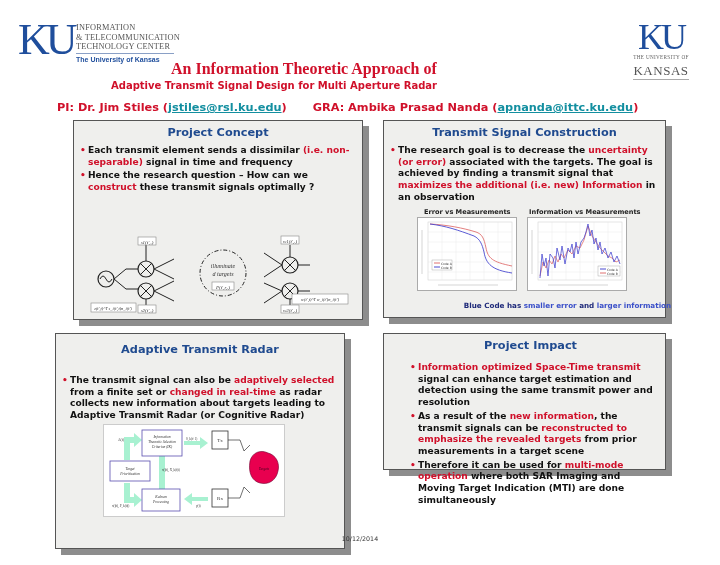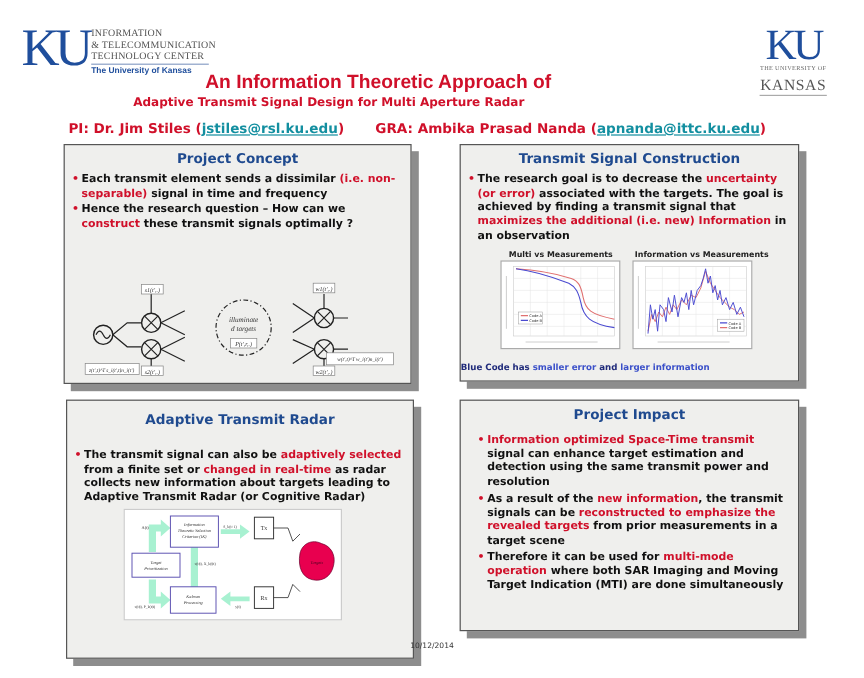--- a/index.html
+++ b/index.html
@@ -13,46 +13,46 @@
   .ku-text { position:absolute; left:58px; top:5px; font-family:"Liberation Serif", "DejaVu Serif", serif; font-size:8.3px; line-height:9.5px; color:#555; letter-spacing:0.2px; }
   .ku-rule { position:absolute; left:58px; top:35px; width:98px; height:1px; background:#8aa0c6; }
   .ku-univ { position:absolute; left:58px; top:38px; font-family:"Liberation Sans", sans-serif; font-weight:bold; font-size:7px; color:#1f4e9c; }
 
   .ku2-logo { left:622px; top:20px; width:78px; height:60px; text-align:center; }
   .ku2-letters { font-family:"Liberation Serif", "DejaVu Serif", serif; font-size:36px; color:#1f4e9c; line-height:34px; letter-spacing:-3px; }
   .ku2-small { font-family:"Liberation Serif", "DejaVu Serif", serif; font-size:5.2px; color:#666; letter-spacing:0.3px; }
   .ku2-big { font-family:"Liberation Serif", "DejaVu Serif", serif; font-size:13px; color:#555; line-height:16px; letter-spacing:0.5px; border-bottom:1px solid #aaa; display:inline-block; }
 
   
-  .title1 { left:0; width:720px; top:60px; text-align:left; padding-left:171px; box-sizing:border-box; font-family:Liberation Sans, sans-serif; font-weight:bold; font-size:16px; color:#d0102a; white-space:nowrap; }
+  .title1 { left:0; width:720px; top:60px; text-align:left; padding-left:171px; box-sizing:border-box; font-family:Liberation Serif, serif; font-weight:bold; font-size:16px; color:#d0102a; white-space:nowrap; }
   .title2 { left:0; top:80px; width:720px; padding-left:111px; box-sizing:border-box; font-family:"DejaVu Sans", sans-serif; font-weight:bold; font-size:10px; color:#d0102a; white-space:nowrap; }
   .authors { left:57px; top:101px; font-family:"DejaVu Sans", sans-serif; font-weight:bold; font-size:11.3px; color:#d0102a; white-space:nowrap; }
   .authors a { color:#138fa0; text-decoration:underline; }
   .authors .gap { display:inline-block; width:26px; }
 
   
   .panel { background:#efefed; border:1px solid #555; box-shadow:6px 6px 0 #8d8d8d; box-sizing:border-box; }
-  .p1 { left:53px; top:120px; width:290px; height:200px; }
+  .p1 { left:73px; top:120px; width:290px; height:200px; }
   .p2 { left:383px; top:120px; width:283px; height:198px; }
   .p3 { left:55px; top:333px; width:290px; height:216px; }
-  .p4 { left:383px; top:333px; width:283px; height:193px; }
+  .p4 { left:383px; top:333px; width:283px; height:137px;padding-left:12px; }
 
   .ptitle { text-align:center; font-family:"DejaVu Sans", sans-serif; font-weight:bold; font-size:11.3px; color:#1f4a8f; margin-top:5px; }
   ul.bul { list-style:none; margin:6px 0 0 0; padding:0 6px 0 14px; }
   ul.bul li { position:relative; font-family:"DejaVu Sans", sans-serif; font-weight:bold; font-size:9.1px; line-height:11.7px; color:#111; margin-bottom:2px; }
   ul.bul li::before { content:"•"; position:absolute; left:-8px; top:0; color:#d0102a; }
   .red { color:#d0102a; }
 
   
   .diag1 { left:12px; top:112px; width:270px; height:82px; }
 
   
   .chartlbl { font-family:"DejaVu Sans", sans-serif; font-weight:bold; font-size:6.6px; color:#222; }
   .chartbox { background:#fff; border:1px solid #aaa; }
-  .bluecap { left:0; width:283px; top:180px; font-family:"DejaVu Sans", sans-serif; font-weight:bold; font-size:7.2px; color:#1f2a7a; }
+  .bluecap { left:12px; width:283px; top:180px; text-align:center; font-family:"DejaVu Sans", sans-serif; font-weight:bold; font-size:7.2px; color:#1f2a7a;padding-left:30px; }
   .bluecap .b2 { color:#3b50c9; }
 
   
   .diag3 { left:47px; top:90px; width:180px; height:91px; background:#fff; border:1px solid #ccc; }
 
   .date { left:0; width:720px; top:535px; text-align:center; font-family:"DejaVu Sans", sans-serif; font-size:6.3px; color:#333; }
 </style>
 </head>
 <body>
 
@@ -135,21 +135,21 @@
     <rect x="206" y="61" width="56" height="10" fill="#fff" stroke="#888" stroke-width="0.6"></rect>
     <text x="234" y="68" font-size="4.4" text-anchor="middle" fill="#333">w(t',t)^T w_i(t')n_i(t')</text>
   </svg>
 </div>
 
 <div class="abs panel p2">
   <div class="ptitle">Transmit Signal Construction</div>
   <ul class="bul">
       <li><span>The research goal is to decrease the </span><span class="red">uncertainty (or error)</span><span> associated with the targets. The goal is achieved by finding a transmit signal that </span><span class="red">maximizes the additional (i.e. new) Information</span><span> in an observation</span></li>
     </ul>
-  <div class="abs chartlbl" style="left:40px; top:87px;">Multi vs Measurements</div>
+  <div class="abs chartlbl" style="left:40px; top:87px;">Error vs Measurements</div>
   <div class="abs chartlbl" style="left:145px; top:87px;">Information vs Measurements</div>
   <svg class="abs chartbox" style="left:33px; top:96px; width:98px; height:72px;" viewBox="0 0 98 72">
     <rect x="10" y="4" width="84" height="58" fill="#fff" stroke="#ccc" stroke-width="0.5"></rect>
     <g stroke="#e4e4e4" stroke-width="0.4">
       <line x1="10" y1="14" x2="94" y2="14"></line>
         <line x1="10" y1="24" x2="94" y2="24"></line>
         <line x1="10" y1="34" x2="94" y2="34"></line>
         <line x1="10" y1="44" x2="94" y2="44"></line>
         <line x1="10" y1="54" x2="94" y2="54"></line>
       <line x1="24" y1="4" x2="24" y2="62"></line>

